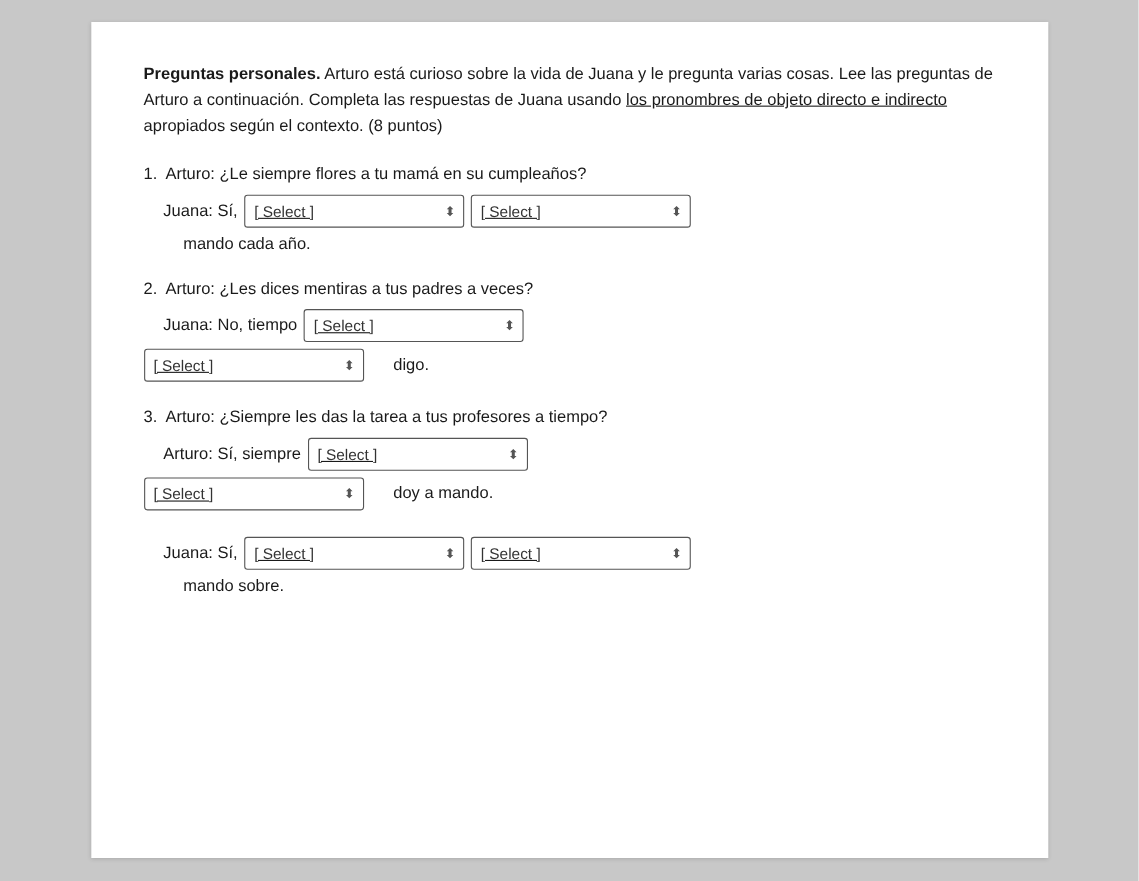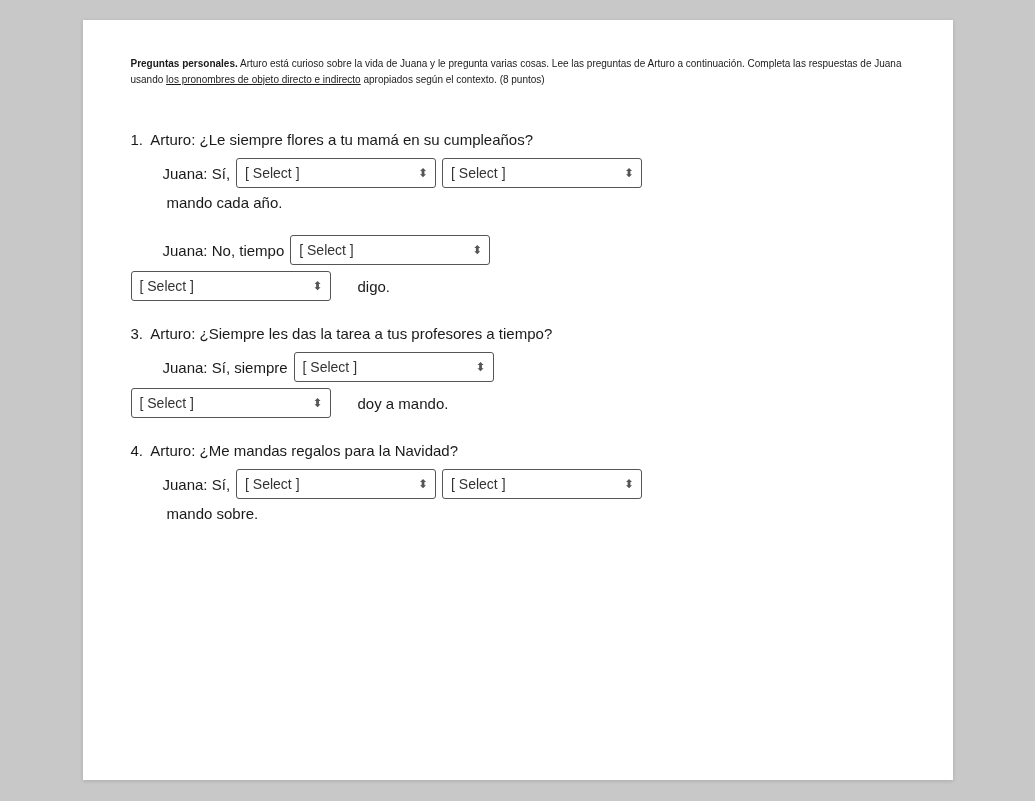--- a/index.html
+++ b/index.html
@@ -23,22 +23,22 @@
       background-color: #ffffff;
       width: 870px;
       min-height: 760px;
       margin-top: 20px;
       padding: 36px 48px 40px 48px;
       box-shadow: 0 1px 4px rgba(0,0,0,0.15);
     }
 
     .intro-text {
       line-height: 1.55;
-      margin-bottom: 44px;
-      font-size: 10px;
+      margin-bottom: 24px;
+      font-size: 15px;
     }
 
     .intro-text strong {
       font-weight: bold;
     }
 
     .underline {
       text-decoration: underline;
     }
 
@@ -54,36 +54,37 @@
     .question-number {
       margin-right: 4px;
     }
 
     .answer-row {
       display: flex;
       align-items: center;
       flex-wrap: wrap;
       gap: 6px;
       margin-bottom: 6px;
-      margin-left: 32px;
+      margin-left: 18px;
     }
 
     .answer-row.no-indent {
       margin-left: 0;
     }
 
     .static-text {
       font-size: 15px;
       white-space: nowrap;
     }
 
     .select-wrapper {
       position: relative;
       display: inline-flex;
       align-items: flex-start;
+      text-decoration: underline;
     }
 
     select {
       appearance: none;
       -webkit-appearance: none;
       background-color: #ffffff;
       border: 1.5px solid #555;
       border-radius: 3px;
       padding: 6px 28px 6px 8px;
       font-size: 14px;
@@ -159,20 +160,24 @@
           <option>nos</option>
           <option>se</option>
         </select>
         <span class="select-arrow">⬍</span>
       </div>
     </div>
     <p class="mando-text">mando cada año.</p>
   </div>
 
   <div class="question-block">
+    <p class="question-line">
+      <span class="question-number">2.</span>
+      <span>Arturo: ¿Les dices mentiras a tus padres a veces?</span>
+    </p>
     <div class="answer-row">
       <span class="static-text">Juana: No, tiempo</span>
       <div class="select-wrapper">
         <select>
           <option>[ Select ]</option>
           <option>me</option>
           <option>te</option>
           <option>le</option>
           <option>les</option>
           <option>lo</option>
@@ -205,21 +210,21 @@
       <span class="after-text">digo.</span>
     </div>
   </div>
 
   <div class="question-block">
     <p class="question-line">
       <span class="question-number">3.</span>
       <span>Arturo: ¿Siempre les das la tarea a tus profesores a tiempo?</span>
     </p>
     <div class="answer-row">
-      <span class="static-text">Juana: Sí, siempre</span>
+      <span class="static-text">Arturo: Sí, siempre</span>
       <div class="select-wrapper">
         <select>
           <option>[ Select ]</option>
           <option>me</option>
           <option>te</option>
           <option>le</option>
           <option>les</option>
           <option>lo</option>
           <option>la</option>
           <option>los</option>
@@ -245,24 +250,20 @@
           <option>nos</option>
           <option>se</option>
         </select>
         <span class="select-arrow">⬍</span>
       </div>
       <span class="after-text">doy a mando.</span>
     </div>
   </div>
 
   <div class="question-block">
-    <p class="question-line">
-      <span class="question-number">4.</span>
-      <span>Arturo: ¿Me mandas regalos para la Navidad?</span>
-    </p>
     <div class="answer-row">
       <span class="static-text">Juana: Sí,</span>
       <div class="select-wrapper">
         <select>
           <option>[ Select ]</option>
           <option>me</option>
           <option>te</option>
           <option>le</option>
           <option>les</option>
           <option>lo</option>

